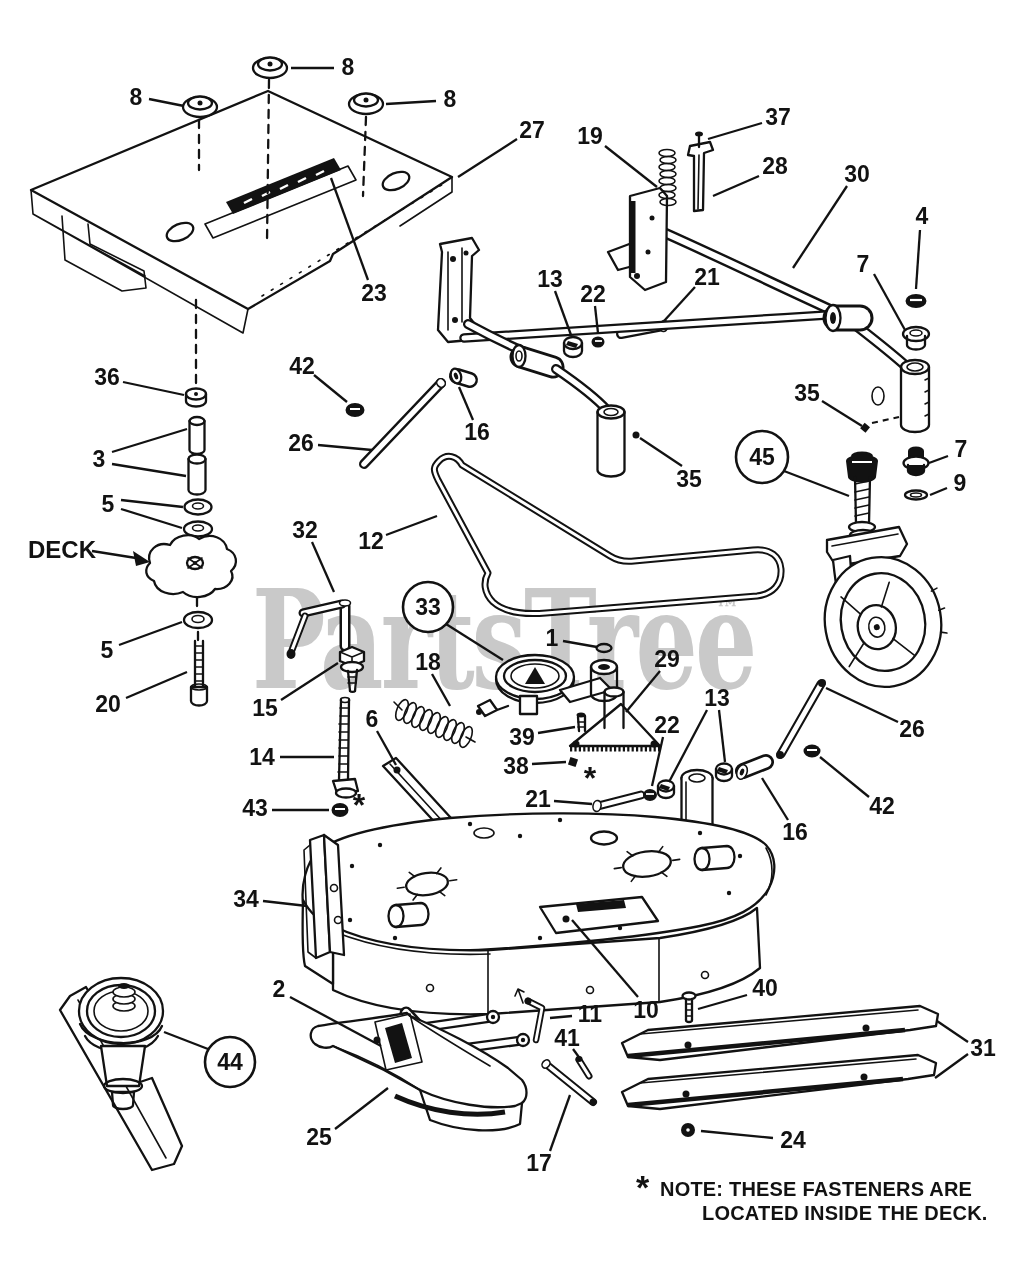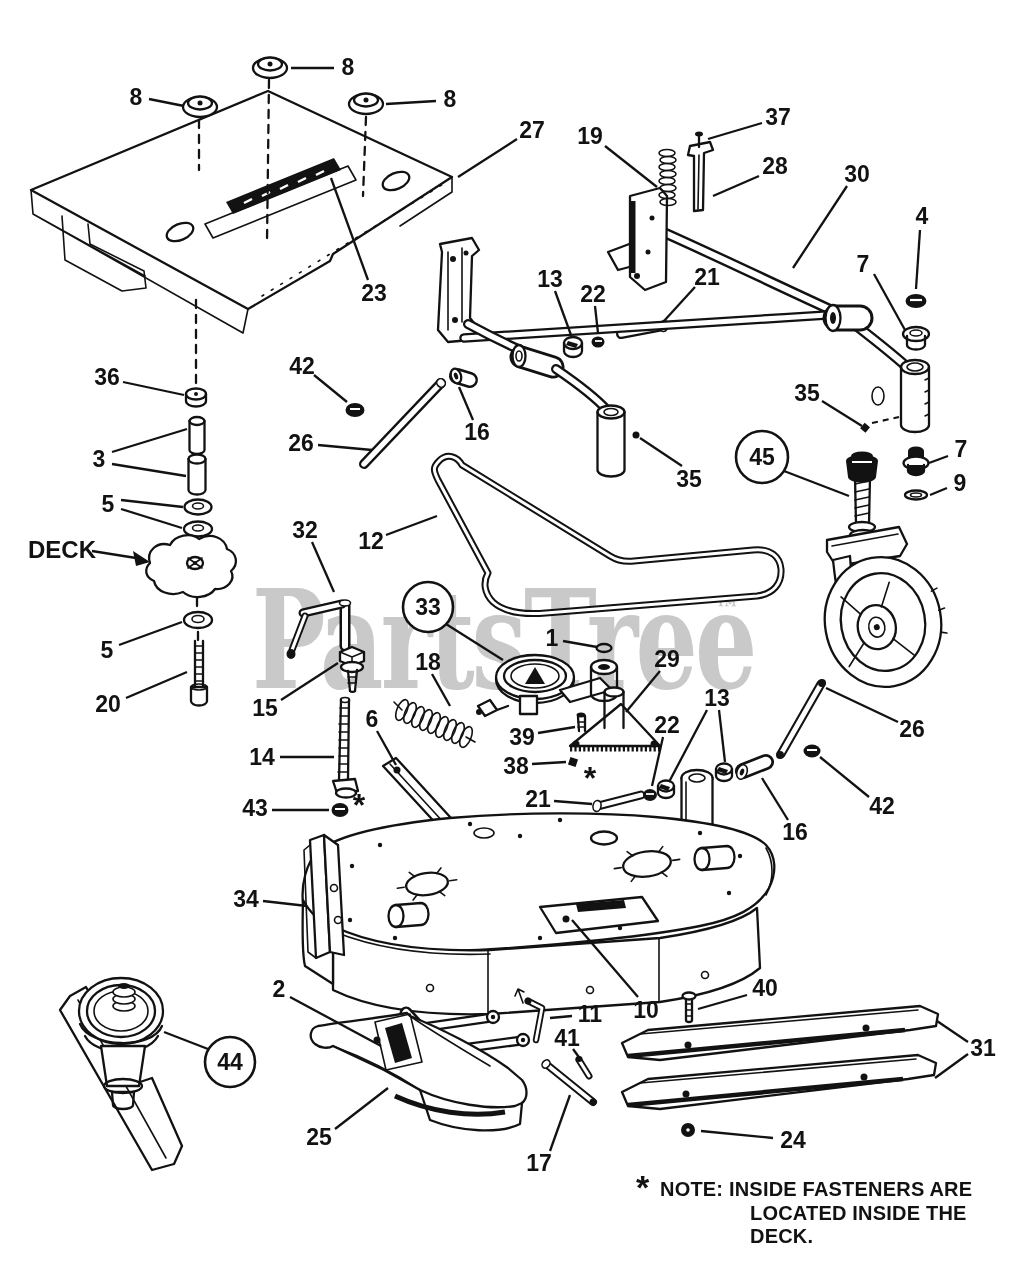--- a/index.html
+++ b/index.html
@@ -12,21 +12,21 @@
   .tm{position:absolute;left:714px;top:594px;font-family:"DejaVu Serif",serif;
       font-weight:bold;font-size:26px;color:#c9c9c9;}
   svg.draw{position:absolute;left:0;top:0;}
   .ln{stroke:#121212;fill:none;stroke-width:2.3;stroke-linecap:round;stroke-linejoin:round;}
   .thin{stroke-width:1.6;}
   .fw{fill:#fff;}
   .fd{fill:#121212;stroke:none;}
   .note{position:absolute;left:630px;top:1168px;width:396px;color:#121212;}
   .note-star{position:absolute;left:6px;top:0px;font-size:34px;font-weight:bold;}
   .note-l1{position:absolute;left:30px;top:10px;font-size:20px;font-weight:bold;letter-spacing:.2px;}
-  .note-l2{position:absolute;left:72px;top:34px;font-size:20px;font-weight:bold;letter-spacing:.2px;margin-left:48px;}
+  .note-l2{position:absolute;left:72px;top:34px;font-size:20px;font-weight:bold;letter-spacing:.2px;}
   #callout-layer text{font-family:"Liberation Sans",sans-serif;font-weight:bold;fill:#121212;
       text-anchor:middle;}
 </style>
 </head>
 <body>
 
 <div class="stage">
 
   <div class="watermark">PartsTree</div>
   <div class="tm">™</div>
@@ -634,16 +634,16 @@
         <line x1="968" y1="1042" x2="937" y2="1021" stroke="#121212" stroke-width="2.3"></line>
         <line x1="968" y1="1054" x2="935" y2="1078" stroke="#121212" stroke-width="2.3"></line>
         <text x="983" y="1048" font-size="23" dominant-baseline="central">31</text>
         <line x1="773" y1="1138" x2="701" y2="1131" stroke="#121212" stroke-width="2.3"></line>
         <text x="793" y="1140" font-size="23" dominant-baseline="central">24</text>
       </g>
   </svg>
 
   <div class="note">
     <span class="note-star">*</span>
-    <span class="note-l1">NOTE: INSIDE FASTENERS ARE</span>
+    <span class="note-l1">NOTE: THESE FASTENERS ARE</span>
     <span class="note-l2">LOCATED INSIDE THE DECK.</span>
   </div>
 </div>
 
 </body></html>

